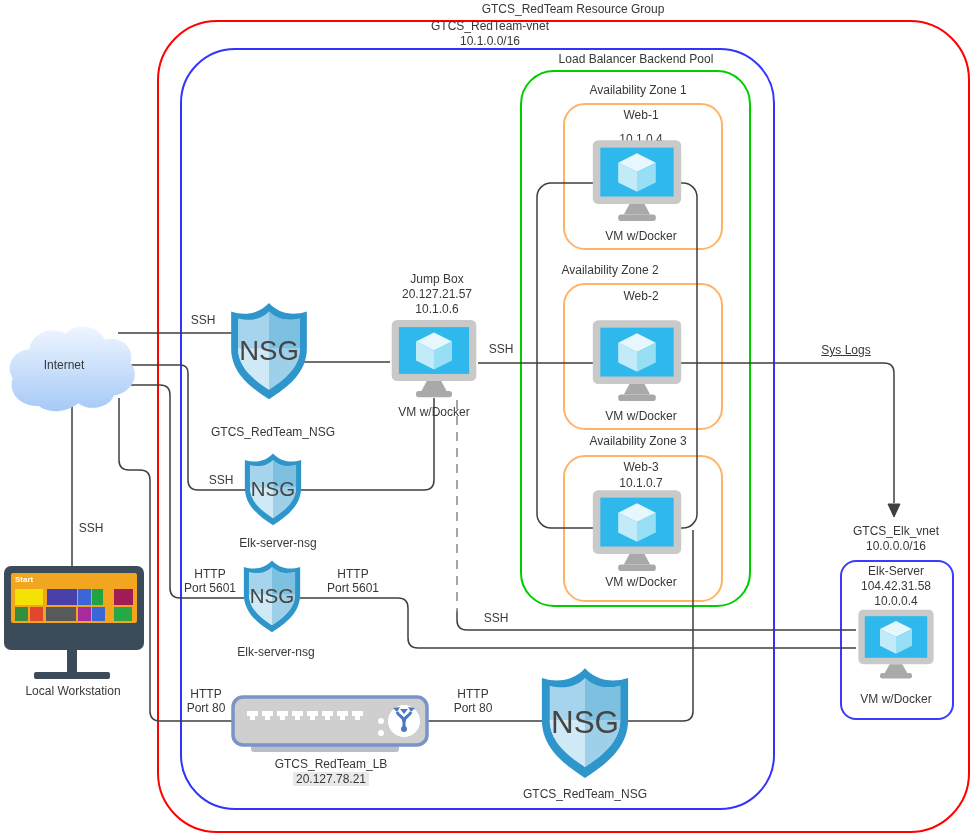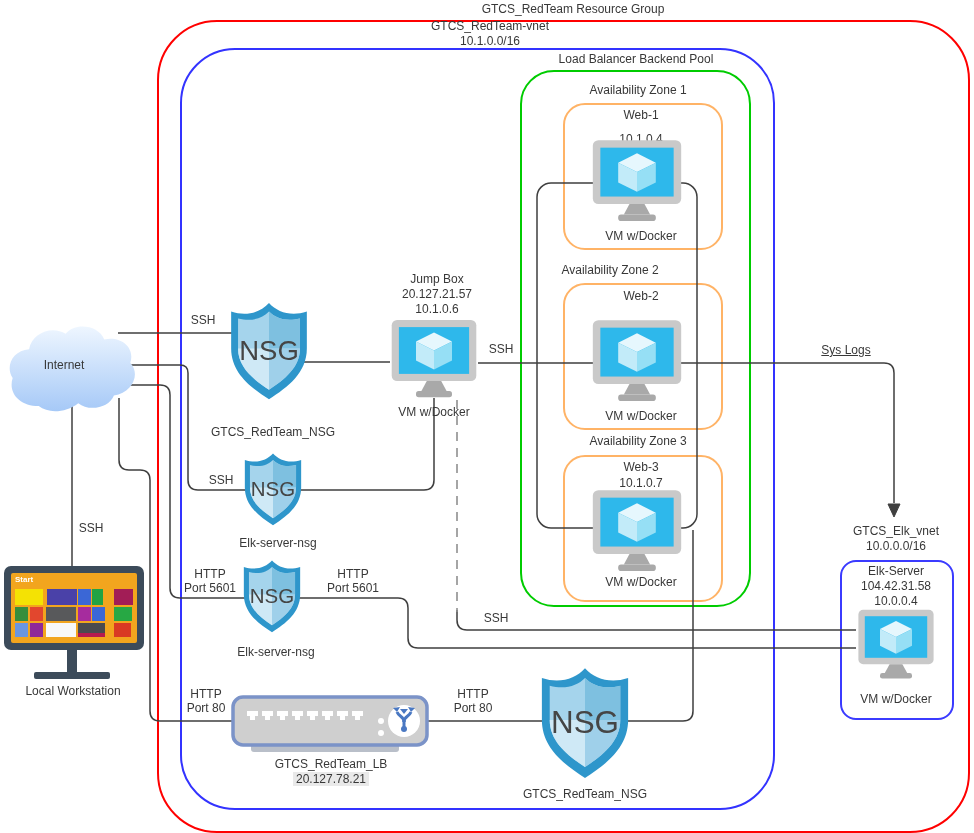--- a/index.html
+++ b/index.html
@@ -12,21 +12,21 @@
   .node{position:absolute;}
   .hl{background:#e9e9e9;padding:0 3px;}
   
   .rg{left:157px;top:20px;width:809px;height:809px;border:2px solid #ff0000;border-radius:60px;}
   .vnet{left:180px;top:48px;width:591px;height:758px;border:2px solid #3333ff;border-radius:55px;}
   .pool{left:520px;top:70px;width:227px;height:533px;border:2px solid #00cc00;border-radius:34px;}
   .zone{left:563px;width:156px;height:143px;border:2px solid #ffb366;border-radius:22px;}
   .elkbox{left:840px;top:560px;width:110px;height:156px;border:2px solid #3b3bff;border-radius:16px;}
   
   .ws-frame{position:absolute;left:4px;top:566px;width:140px;height:84px;background:#3c4b5a;border-radius:7px;}
-  .ws-screen{position:absolute;left:7px;top:7px;width:126px;height:70px;background:#f2a51e;border-radius:2px;overflow:hidden;}
+  .ws-screen{position:absolute;left:7px;top:7px;width:126px;height:50px;background:#f2a51e;border-radius:2px;overflow:hidden;}
   .ws-start{position:absolute;left:4px;top:2px;color:#fff;font-size:8px;font-weight:bold;}
   .t{position:absolute;}
   .ws-stem{position:absolute;left:67px;top:650px;width:10px;height:24px;background:#3c4b5a;}
   .ws-base{position:absolute;left:34px;top:672px;width:76px;height:7px;background:#3c4b5a;border-radius:2px;}
 </style>
 </head>
 <body>
 
 <div id="canvas">
 

